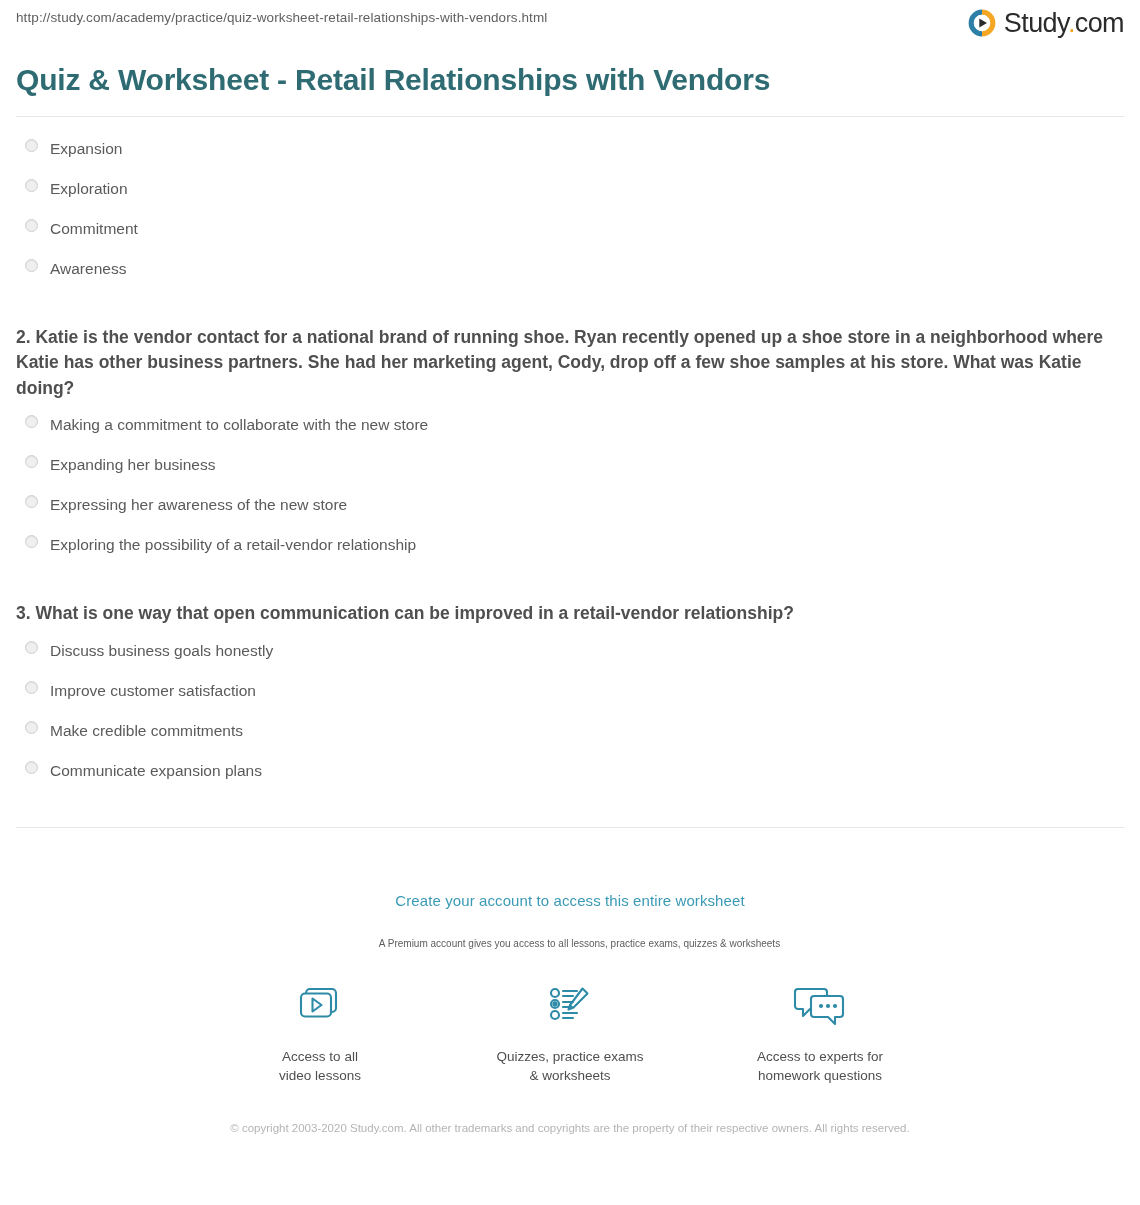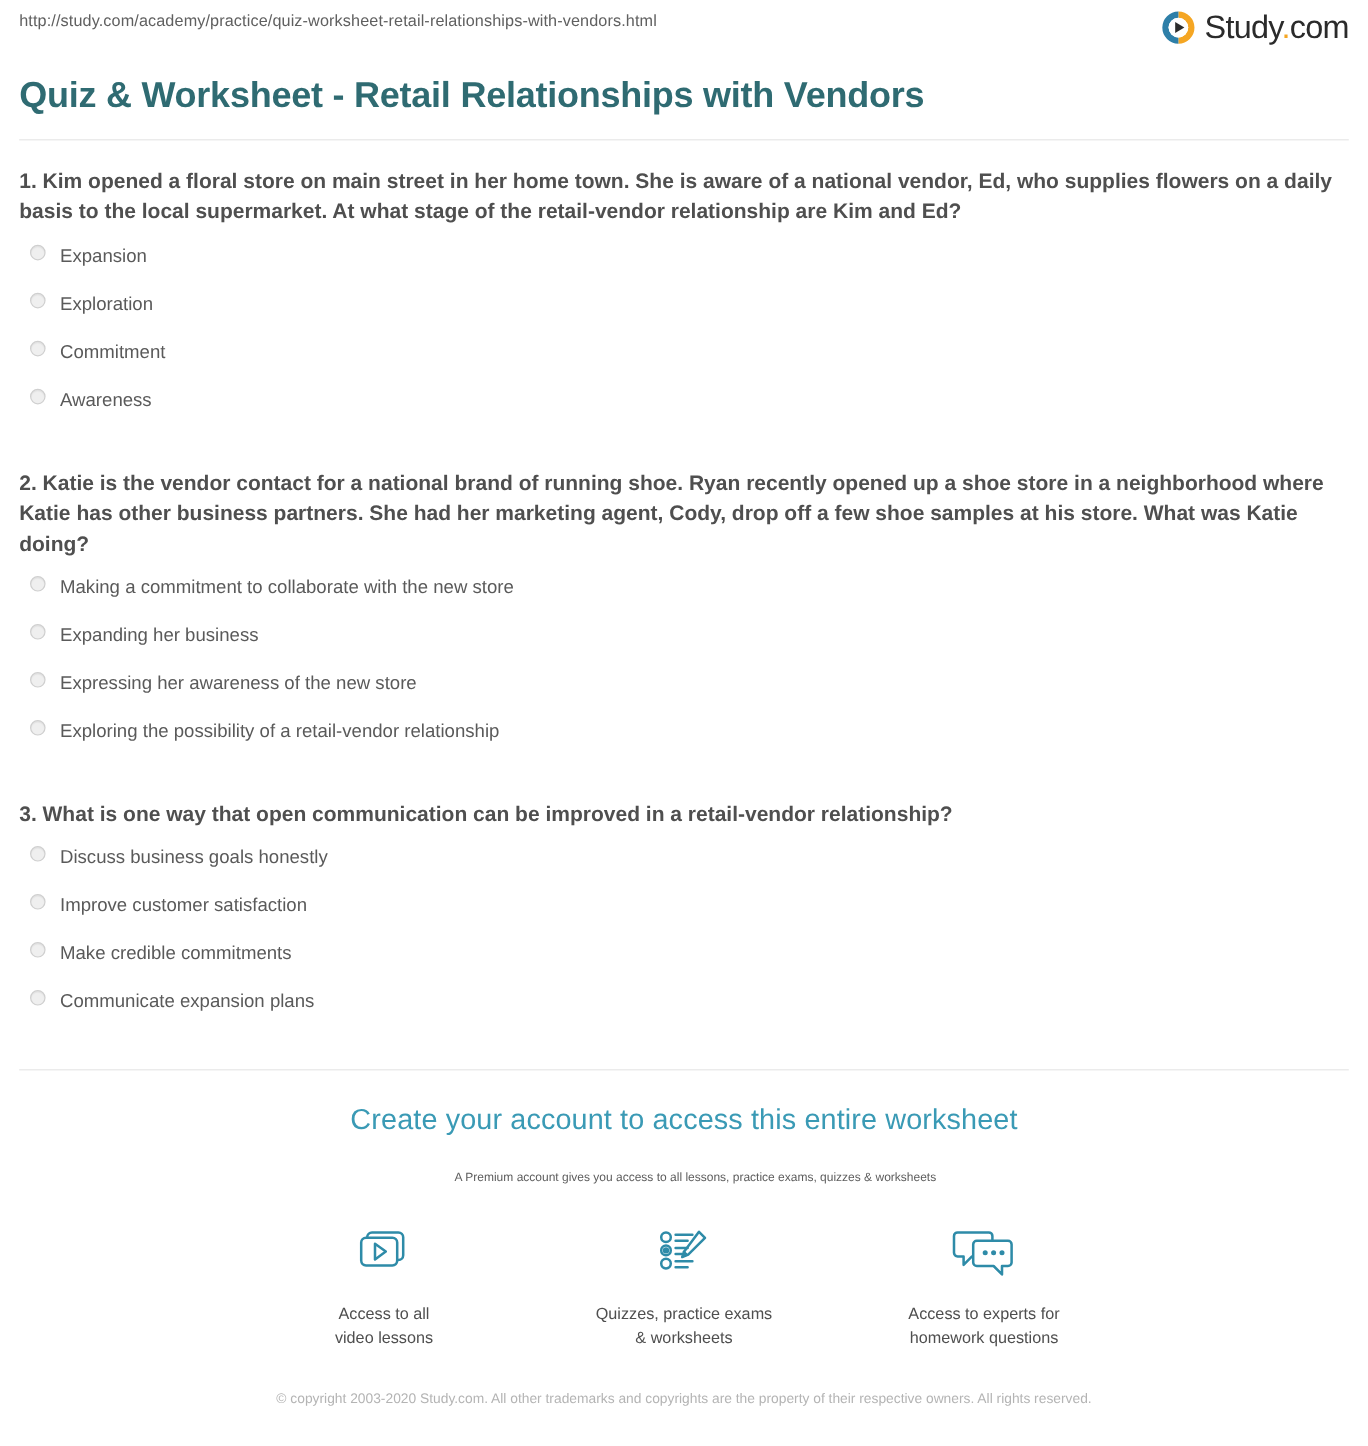--- a/index.html
+++ b/index.html
@@ -119,24 +119,25 @@
     margin: 12px 16px 0 16px;
     border: 0;
     border-top: 1px solid #e7e7e7;
   }
   .cta {
     text-align: center;
     padding-top: 28px;
   }
   .cta-link {
     display: inline-block;
-    font-size: 24px;
+    font-size: 15px;
     color: #3a9ab5;
     text-decoration: none;
     letter-spacing: 0.1px;
+    margin-top: 36px;
   }
   .cta-sub {
     margin-top: 28px;
     font-size: 10px;
     color: #5d5d5d;
     padding-left: 19px;
   }
 
   .features {
     display: flex;
@@ -191,21 +192,20 @@
       <span class="logo-word"><span>Study</span><span class="dot">.</span><span>com</span></span>
     </div>
   </div>
 
   <h1 class="title">Quiz &amp; Worksheet - Retail Relationships with Vendors</h1>
   <hr class="rule">
 
   <div class="questions">
 
     <div class="question-block">
-      <p class="question-text">1. Kim opened a floral store on main street in her home town. She is aware of a national vendor, Ed, who supplies flowers on a daily basis to the local supermarket. At what stage of the retail-vendor relationship are Kim and Ed?</p>
       <ul class="options">
         <li class="option">
           <span class="radio"></span>
           <span class="option-label">Expansion</span>
         </li>
         <li class="option">
           <span class="radio"></span>
           <span class="option-label">Exploration</span>
         </li>
         <li class="option">

